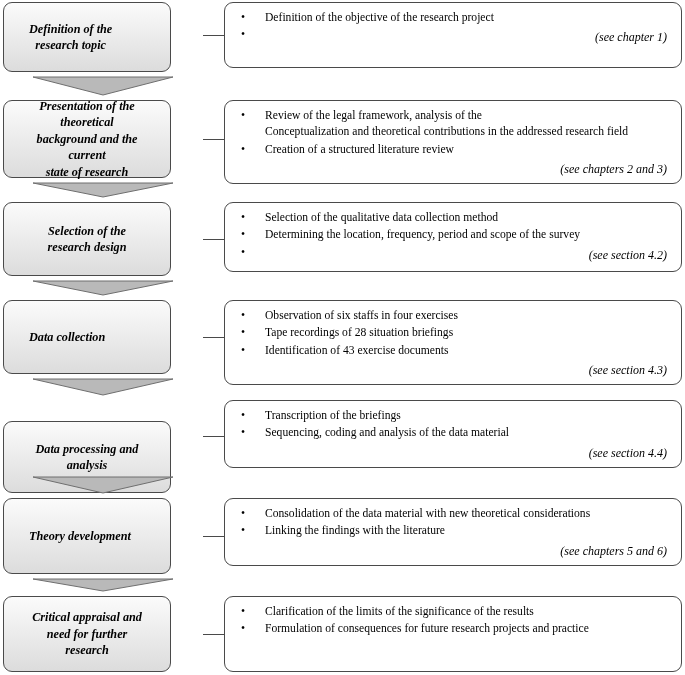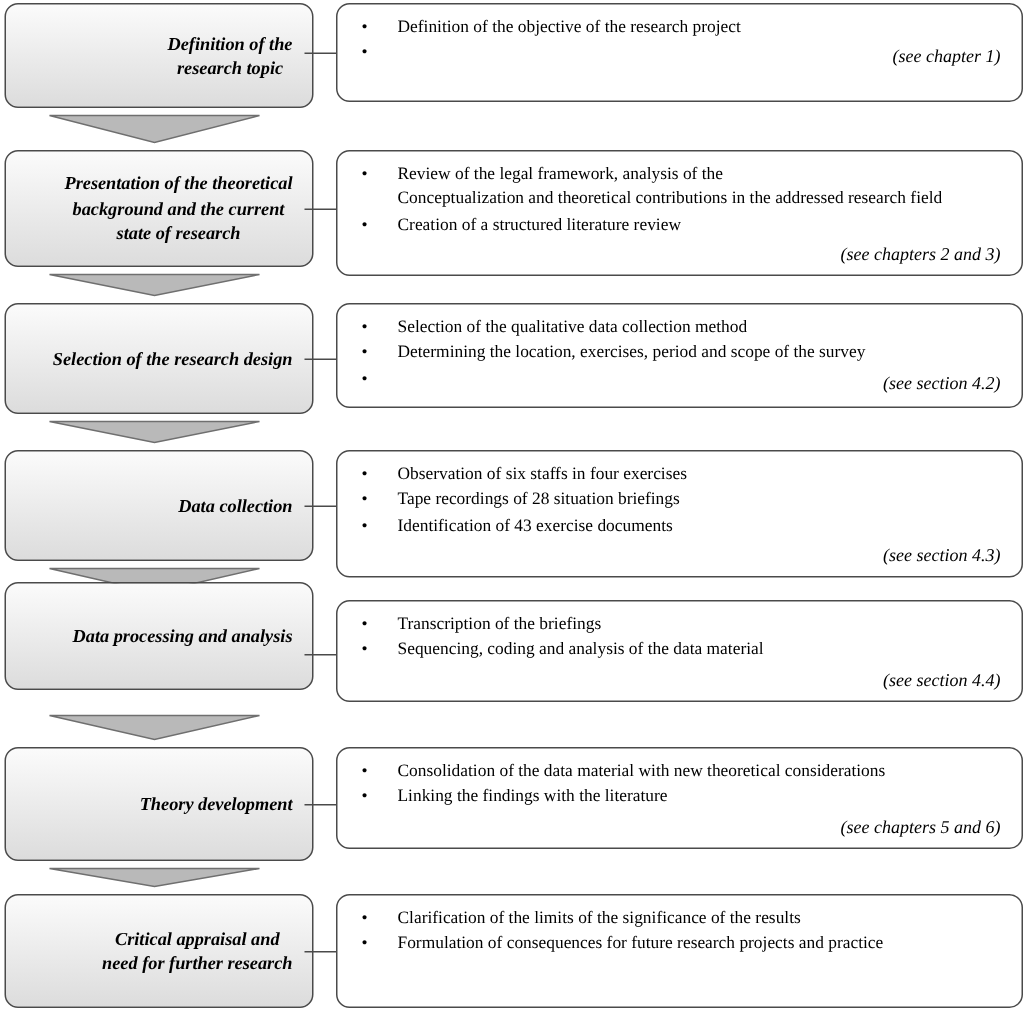--- a/index.html
+++ b/index.html
@@ -17,30 +17,30 @@
   }
   #flow {
     position: relative;
     width: 685px;
     height: 675px;
   }
   .phase-box {
     position: absolute;
     left: 3px;
     top: 0;
-    width: 206px;
+    width: 168px;
     border: 1px solid #4a4a4a;
     border-radius: 9px;
     background: linear-gradient(to bottom, #fbfbfb 0%, #ededed 45%, #dcdcdc 100%);
     box-sizing: border-box;
     display: flex;
     align-items: center;
-    justify-content: flex-end;
+    justify-content: flex-start;
     text-align: center;
-    padding: 4px 13px;
+    padding: 4px 25px;
   }
   .phase-label {
     font-style: italic;
     font-weight: bold;
     font-size: 12.2px;
     line-height: 1.35;
   }
   .detail-box {
     position: absolute;
     left: 224px;
@@ -130,21 +130,21 @@
         <polygon points="30,1 170,1 100,15" fill="#b9b9b9" stroke="#6f6f6f" stroke-width="1"></polygon>
       </svg>
     </div>
     <div class="phase-box" style="top: 202px; height: 74px;">
       <div class="phase-label">Selection of the research design</div>
     </div>
     <div class="connector" style="top: 239px;"></div>
     <div class="detail-box" style="top: 202px; min-height: 70px;">
       <ul class="bullets">
         <li><span class="bullet-dot">•</span><span>Selection of the qualitative data collection method</span></li>
-        <li><span class="bullet-dot">•</span><span>Determining the location, exercises, period and scope of the survey</span></li>
+        <li><span class="bullet-dot">•</span><span>Determining the location, frequency, period and scope of the survey</span></li>
         <li><span class="bullet-dot">•</span></li>
       </ul>
       <div class="ref">(see section 4.2)</div>
     </div>
     <div class="arrow-wrap" style="top: 280px; height: 16px;">
       <svg width="200" height="16" viewBox="0 0 200 16">
         <polygon points="30,1 170,1 100,15" fill="#b9b9b9" stroke="#6f6f6f" stroke-width="1"></polygon>
       </svg>
     </div>
     <div class="phase-box" style="top: 300px; height: 74px;">
@@ -157,21 +157,21 @@
         <li><span class="bullet-dot">•</span><span>Tape recordings of 28 situation briefings</span></li>
         <li><span class="bullet-dot">•</span><span>Identification of 43 exercise documents</span></li>
       </ul>
       <div class="ref">(see section 4.3)</div>
     </div>
     <div class="arrow-wrap" style="top: 378px; height: 18px;">
       <svg width="200" height="18" viewBox="0 0 200 18">
         <polygon points="30,1 170,1 100,17" fill="#b9b9b9" stroke="#6f6f6f" stroke-width="1"></polygon>
       </svg>
     </div>
-    <div class="phase-box" style="top: 388px; height: 72px;">
+    <div class="phase-box" style="top: 421px; height: 72px;">
       <div class="phase-label">Data processing and analysis</div>
     </div>
     <div class="connector" style="top: 436px;"></div>
     <div class="detail-box" style="top: 400px; min-height: 64px;">
       <ul class="bullets">
         <li><span class="bullet-dot">•</span><span>Transcription of the briefings</span></li>
         <li><span class="bullet-dot">•</span><span>Sequencing, coding and analysis of the data material</span></li>
       </ul>
       <div class="ref">(see section 4.4)</div>
     </div>

